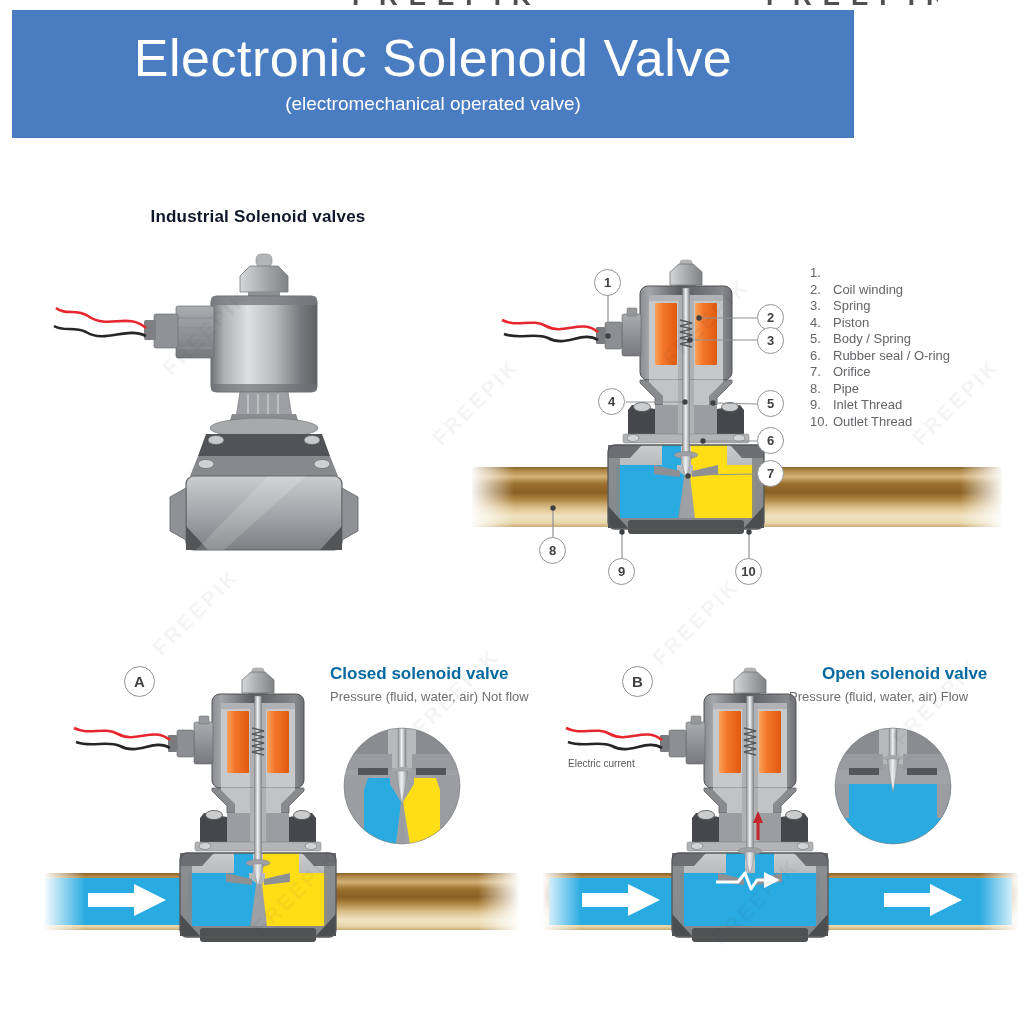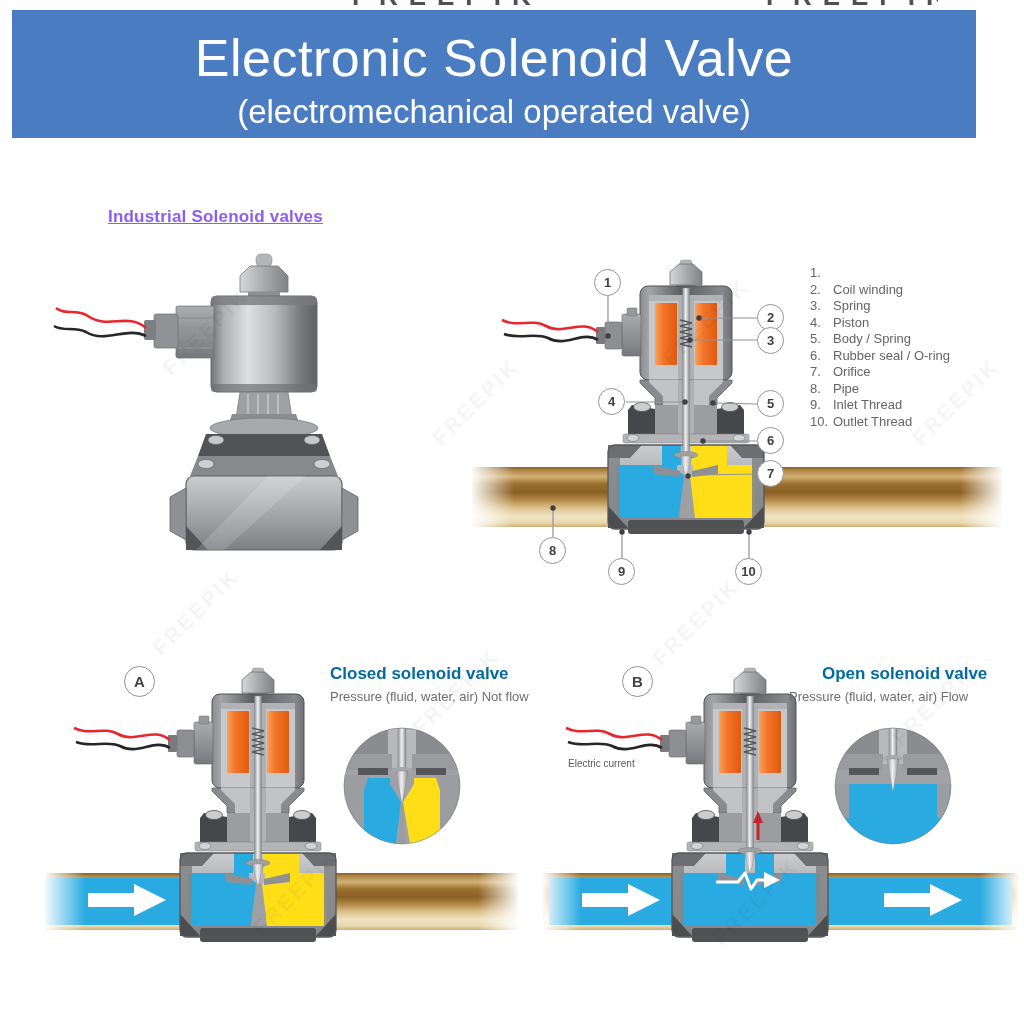--- a/index.html
+++ b/index.html
@@ -2,27 +2,27 @@
 <html style="--banner: #4a7cc2; --blue: #29abe2; --yellow: #ffde17; --orange: #f4762b; --wire-red: #e8262d; --ink: #414042; --heading: #565759; --muted: #6d6e71;"><head>
 <meta charset="utf-8">
 <style>
   html,body{margin:0;padding:0;background:#fff;}
   .stage{position:relative;width:1024px;height:1024px;background:#fff;overflow:hidden;
          font-family:"Liberation Sans",sans-serif;}
   .stage *{box-sizing:border-box;}
   svg.art{position:absolute;left:0;top:0;}
 
   
-  .banner{position:absolute;left:12px;top:10px;width:964px;height:128px;
+  .banner{position:absolute;left:12px;top:10px;width:842px;height:128px;
           background:var(--banner,#4a7cc2);text-align:center;color:#fff;}
   .banner .t1{margin-top:20px;font-size:52px;line-height:56px;font-weight:400;letter-spacing:.5px;}
-  .banner .t2{margin-top:7px;font-size:33px;font-weight:400;}
-
-  
-  .h-sec{position:absolute;font-size:17px;font-weight:bold;color:#8b5cf6;letter-spacing:.2px;text-decoration:underline;}
+  .banner .t2{margin-top:7px;font-size:19px;font-weight:400;}
+
+  
+  .h-sec{position:absolute;font-size:17px;font-weight:bold;color:#0f172a;text-align:center;letter-spacing:.2px;}
   .h-ind{left:108px;top:207px;width:300px;}
   .h-parts{left:533px;top:207px;width:300px;}
 
   
   .plist{position:absolute;left:810px;top:265px;width:176px;font-size:13px;
          color:#646568;line-height:16.5px;}
   .plist .row{display:flex;}
   .plist .num{width:23px;flex:none;}
   .plist .lab{flex:1;}
 

